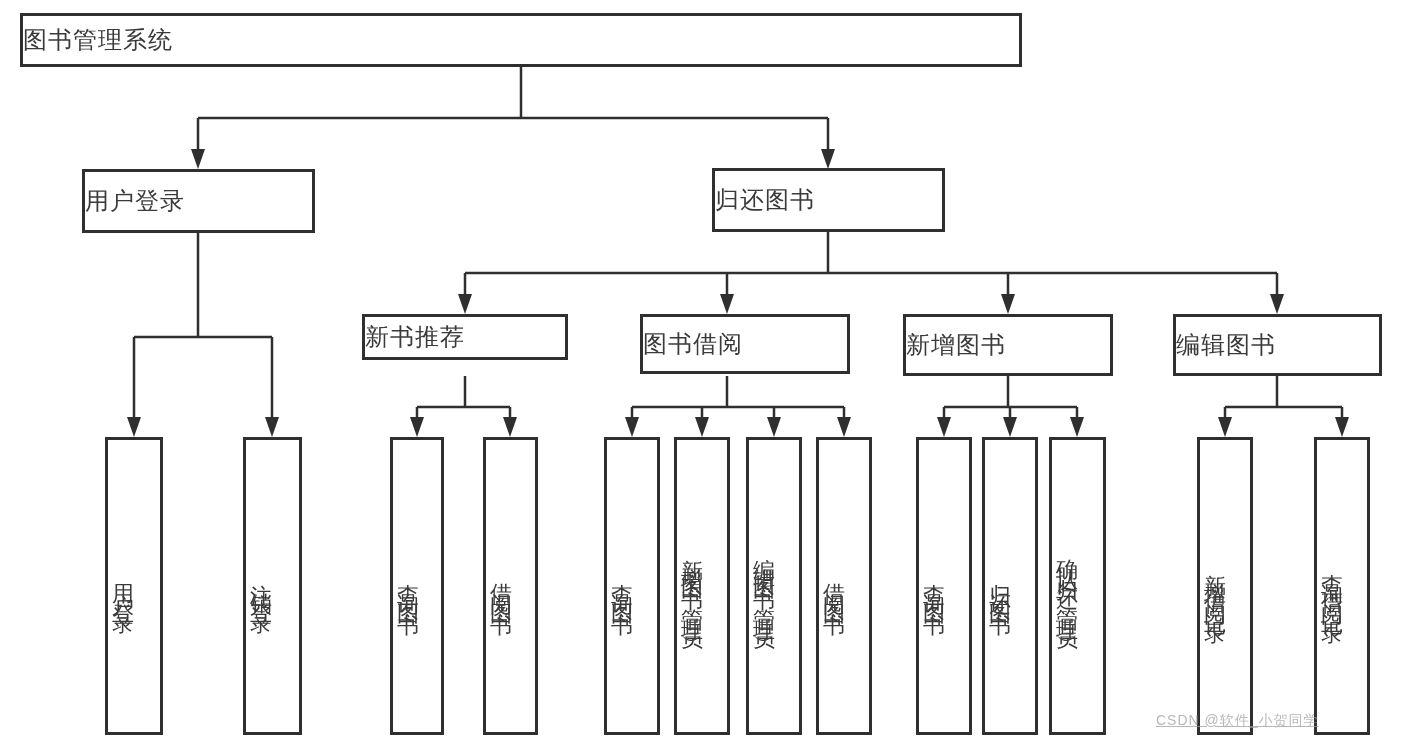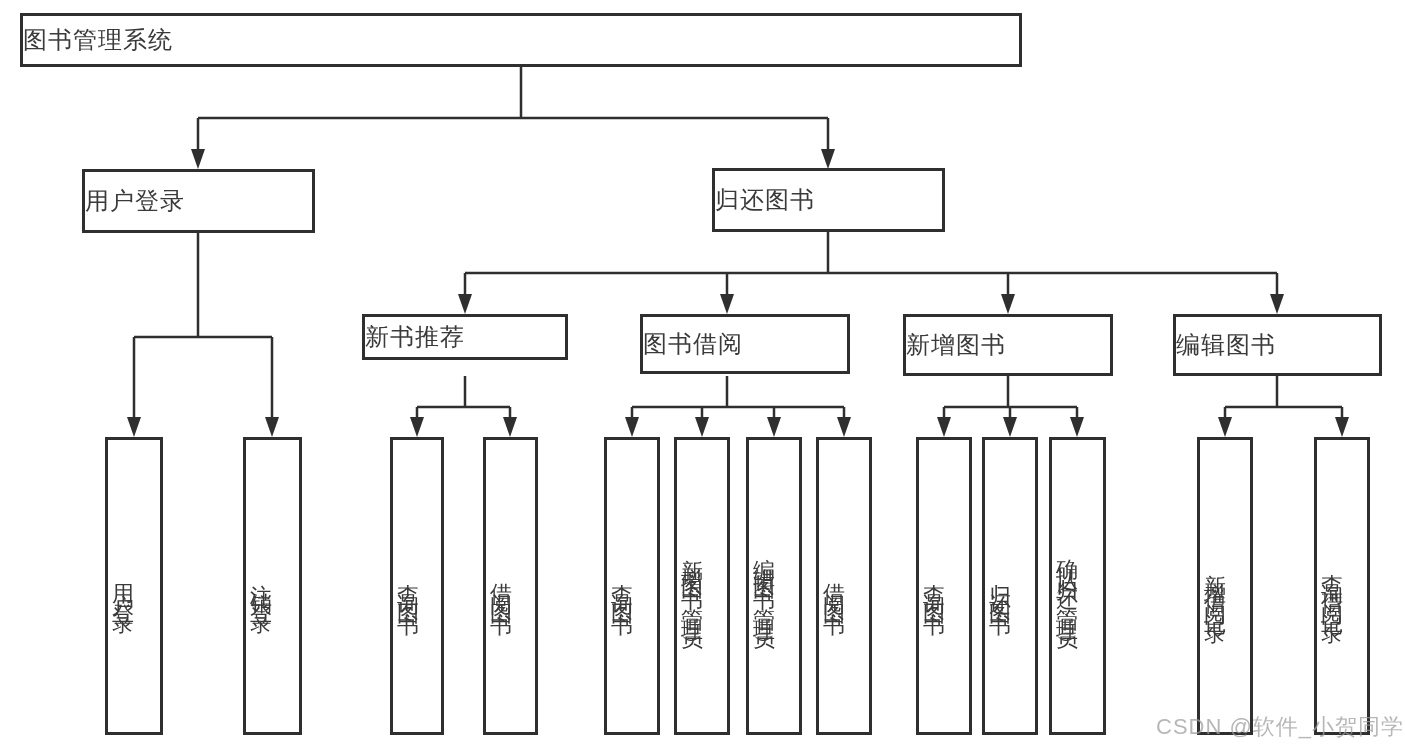--- a/index.html
+++ b/index.html
@@ -24,26 +24,27 @@
   .leaf .v{
     writing-mode:vertical-rl;
     text-orientation:mixed;
     font-size:22px;
     letter-spacing:10px;
     white-space:nowrap;
   }
   .watermark{
     position:absolute;
     left:1156px;top:712px;
-    font-size:22px;
+    font-size:14px;
     color:#9f9f9f;
     opacity:0.75;
     letter-spacing:1px;
     z-index:3;
     white-space:nowrap;
+    text-decoration:underline;
   }
 </style>
 </head>
 <body>
 
 <svg id="connector-layer" viewBox="0 0 1405 747" xmlns="http://www.w3.org/2000/svg">
   <g stroke="#2f2f2f" stroke-width="2.5" fill="none">
 
     <path d="M521 67 V118 M198 118 H828 M198 118 V152 M828 118 V152"></path>
 

